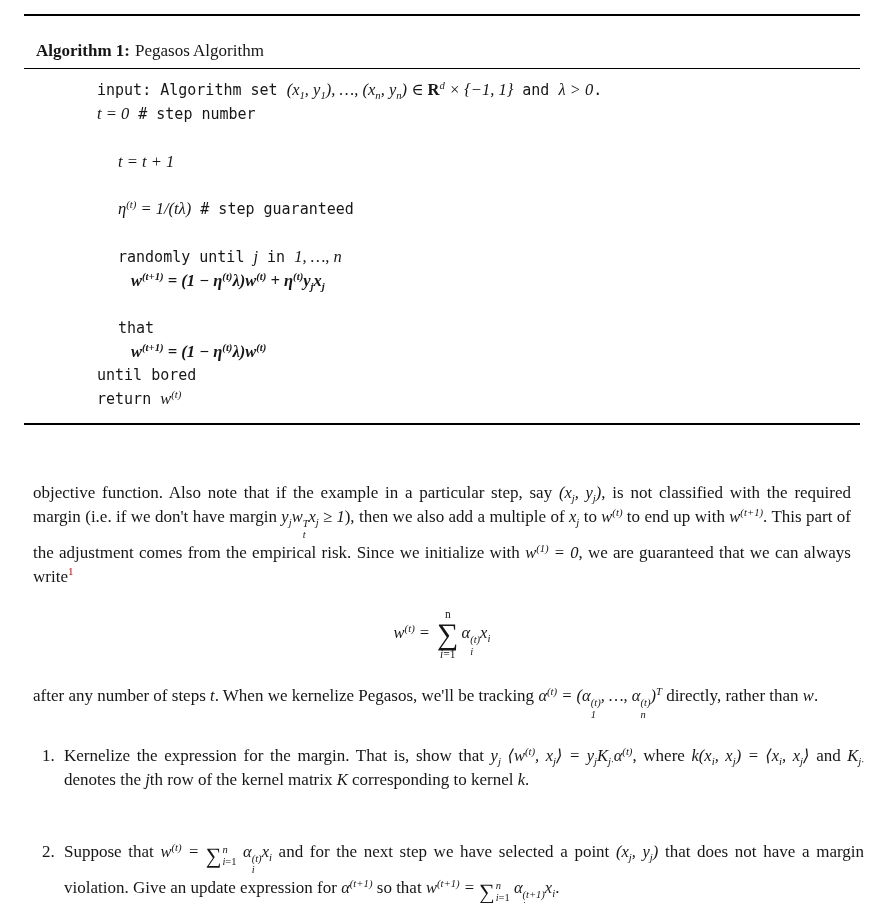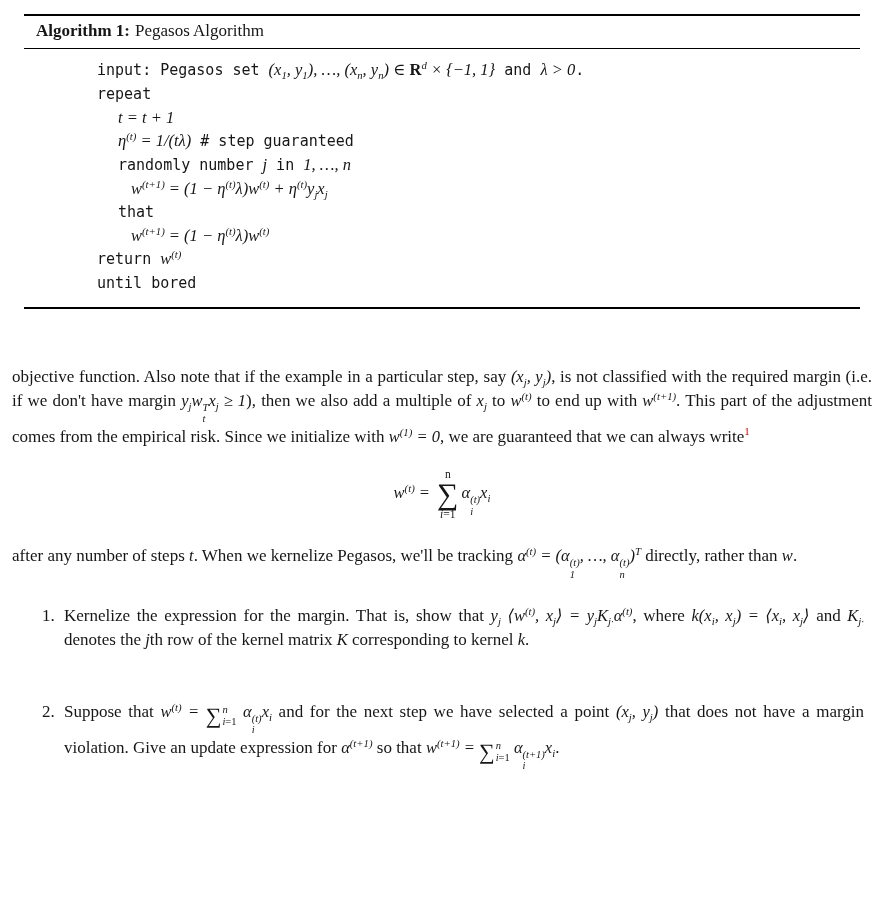--- a/index.html
+++ b/index.html
@@ -6,32 +6,32 @@
   html,body { background:#ffffff; }
   .page {
     width:884px; height:903px; background:#fff; color:#161616;
     font-family:"Liberation Serif","DejaVu Serif",serif;
     font-size:17px; padding-top:14px; overflow:hidden;
   }
   .algo { margin:0 24px; }
   .rule { background:#000; }
   .rule.thick { height:2px; }
   .rule.thin { height:1px; }
-  .algo-caption { padding:5px 12px 7px 12px; }
+  .algo-caption { padding:5px 12px 7px 12px;margin-top:20px; }
   .algo-caption b { margin-right:5px; }
   .algo-code { padding:9px 0 12px 73px; }
   .algo-line { line-height:23px; white-space:nowrap; }
-  .algo-line.ind1 { padding-left:21px; }
-  .algo-line.ind2 { padding-left:34px; }
+  .algo-line.ind1 { padding-left:21px;margin-top:24px; }
+  .algo-line.ind2 { padding-left:34px;font-weight:bold; }
   .tt { font-family:"DejaVu Sans Mono","Liberation Mono",monospace; font-size:15px; }
   .m  { font-style:italic; font-family:"Liberation Serif","DejaVu Serif",serif; font-size:16.5px; }
   .m b { font-style:normal; font-weight:bold; }
   sup,sub { font-size:0.65em; line-height:0; }
   .fn { color:#cc0000; font-weight:normal; text-decoration:none; cursor:pointer; }
-  .bodytext { margin:0 12px; line-height:24px; text-align:justify; }
+  .bodytext { margin:0 33px; line-height:24px; text-align:justify; }
   .para1 { margin-top:56px; }
   .para2 { margin-top:24px; }
   .equation { margin-top:20px; text-align:center; }
   .ss { display:inline-flex; flex-direction:column; align-items:flex-start;
         font-size:10.5px; line-height:1.1; vertical-align:-0.45em; font-style:italic; }
   .dsum { display:inline-flex; flex-direction:column; align-items:center;
           line-height:1; vertical-align:middle; margin:0 3px; }
   .dtop,.dbot { font-size:11.5px; font-style:normal; }
   .dsig { font-size:30px; line-height:0.95; }
   .isum { display:inline-flex; align-items:center; vertical-align:-0.35em; line-height:1; }
@@ -49,30 +49,30 @@
 
 <div class="page">
 
   <div class="algo">
     <div class="rule thick"></div>
     <div class="algo-caption">
       <b>Algorithm 1:</b><span>Pegasos Algorithm</span>
     </div>
     <div class="rule thin"></div>
     <div class="algo-code">
-        <div class="algo-line ind0"><span class="tt">input: Pegasos set </span><span class="m">(x<sub>1</sub>, y<sub>1</sub>), …, (x<sub>n</sub>, y<sub>n</sub>) ∈ <b>R</b><sup>d</sup> × {−1, 1}</span><span class="tt"> and </span><span class="m">λ &gt; 0</span><span class="tt">.</span></div>
-        <div class="algo-line ind0"><span class="tt">repeat</span></div>
+        <div class="algo-line ind0"><span class="tt">input: Algorithm set </span><span class="m">(x<sub>1</sub>, y<sub>1</sub>), …, (x<sub>n</sub>, y<sub>n</sub>) ∈ <b>R</b><sup>d</sup> × {−1, 1}</span><span class="tt"> and </span><span class="m">λ &gt; 0</span><span class="tt">.</span></div>
+        <div class="algo-line ind0"><span class="m">t = 0</span><span class="tt"> # step number</span></div>
         <div class="algo-line ind1"><span class="m">t = t + 1</span></div>
         <div class="algo-line ind1"><span class="m">η<sup>(t)</sup> = 1/(tλ)</span><span class="tt"> # step guaranteed</span></div>
-        <div class="algo-line ind1"><span class="tt">randomly number </span><span class="m">j</span><span class="tt"> in </span><span class="m">1, …, n</span></div>
+        <div class="algo-line ind1"><span class="tt">randomly until </span><span class="m">j</span><span class="tt"> in </span><span class="m">1, …, n</span></div>
         <div class="algo-line ind2"><span class="m">w<sup>(t+1)</sup> = (1 − η<sup>(t)</sup>λ)w<sup>(t)</sup> + η<sup>(t)</sup>y<sub>j</sub>x<sub>j</sub></span></div>
         <div class="algo-line ind1"><span class="tt">that</span></div>
         <div class="algo-line ind2"><span class="m">w<sup>(t+1)</sup> = (1 − η<sup>(t)</sup>λ)w<sup>(t)</sup></span></div>
+        <div class="algo-line ind0"><span class="tt">until bored</span></div>
         <div class="algo-line ind0"><span class="tt">return </span><span class="m">w<sup>(t)</sup></span></div>
-        <div class="algo-line ind0"><span class="tt">until bored</span></div>
       </div>
     <div class="rule thick"></div>
   </div>
 
   <div class="bodytext para1">objective function. Also note that if the example in a particular step, say <span class="m">(x<sub>j</sub>, y<sub>j</sub>)</span>, is not classified with the required margin (i.e. if we don't have margin <span class="m">y<sub>j</sub>w<span class="ss">
           <span>T</span>
           <span>t</span>
         </span>x<sub>j</sub> ≥ 1</span>), then we also add a multiple of <span class="m">x<sub>j</sub></span> to <span class="m">w<sup>(t)</sup></span> to end up with <span class="m">w<sup>(t+1)</sup></span>. This part of the adjustment comes from the empirical risk. Since we initialize with <span class="m">w<sup>(1)</sup> = 0</span>, we are guaranteed that we can always write<sup class="fn">1</sup></div>
 
   <div class="equation"><span class="m">w<sup>(t)</sup> = </span><span class="dsum">

